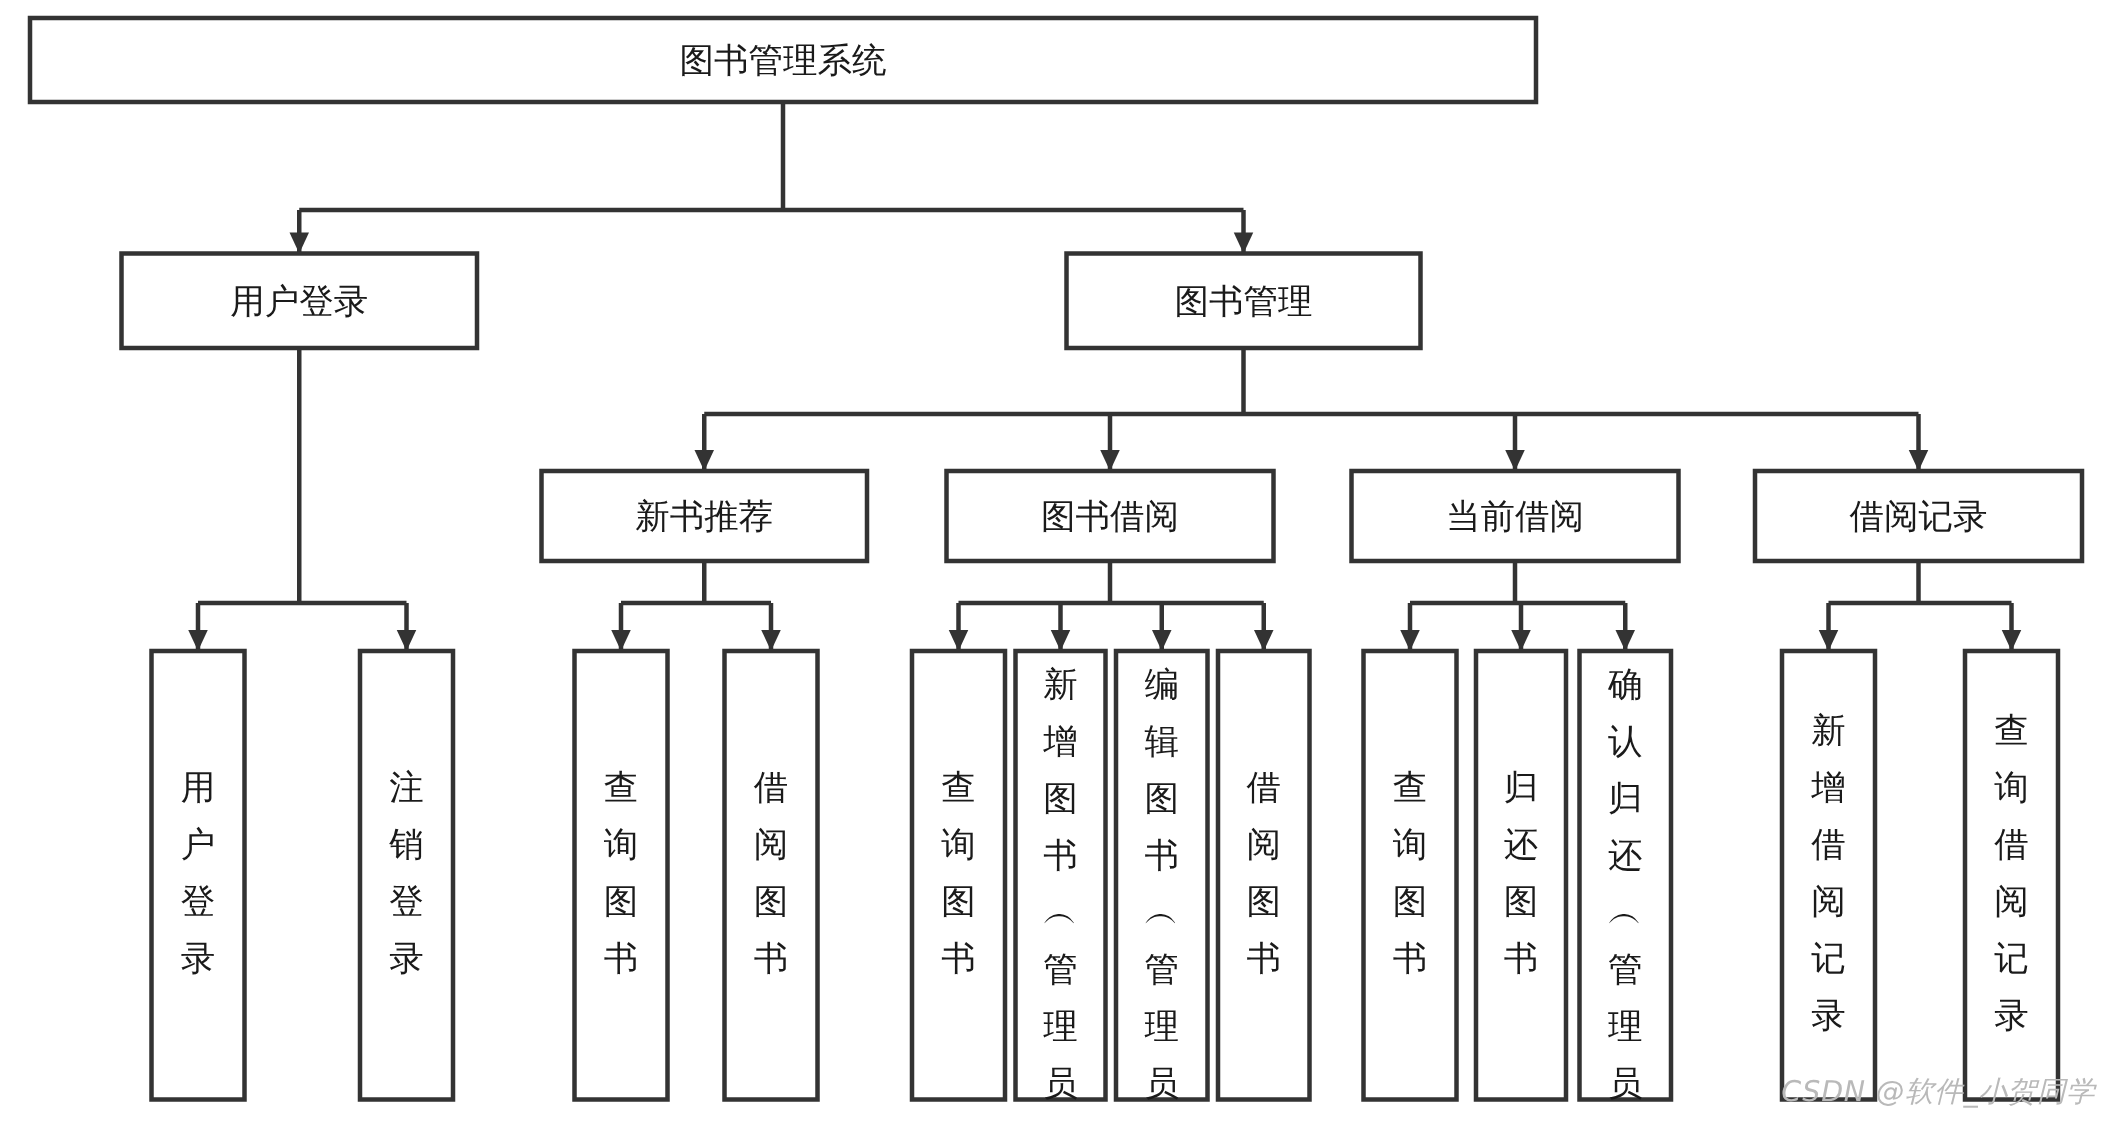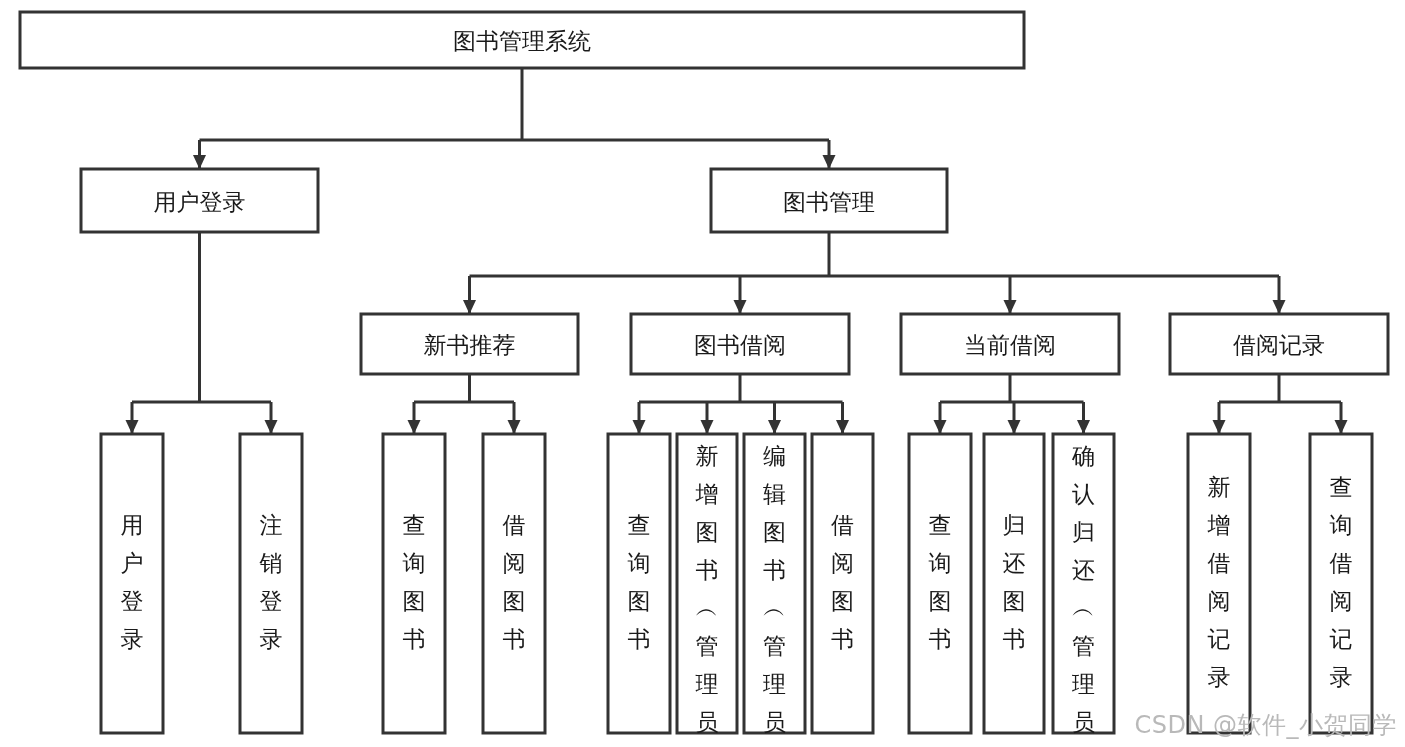--- a/index.html
+++ b/index.html
@@ -53,25 +53,26 @@
     font-family: "DejaVu Sans", "Liberation Sans", sans-serif;
     font-size: 23px;
     fill: #1a1a1a;
     text-anchor: middle;
   }
   .watermark-text {
     position: absolute;
     right: 8px;
     bottom: 6px;
     font-family: "DejaVu Sans", "Liberation Sans", sans-serif;
-    font-size: 24px;
+    font-size: 19px;
     color: #b9b9b9;
     white-space: nowrap;
     letter-spacing: 0.5px;
     pointer-events: none;
+    font-style: italic;
   }
 </style>
 </head>
 <body>
 
 <div id="diagram-root">
   <svg id="tree-svg" viewBox="0 0 1405 747" xmlns="http://www.w3.org/2000/svg">
     <g id="connectors-layer">
         <line class="connector" x1="522" y1="68" x2="522" y2="140"></line>
         <line class="connector" x1="199.5" y1="140" x2="829" y2="140"></line>

